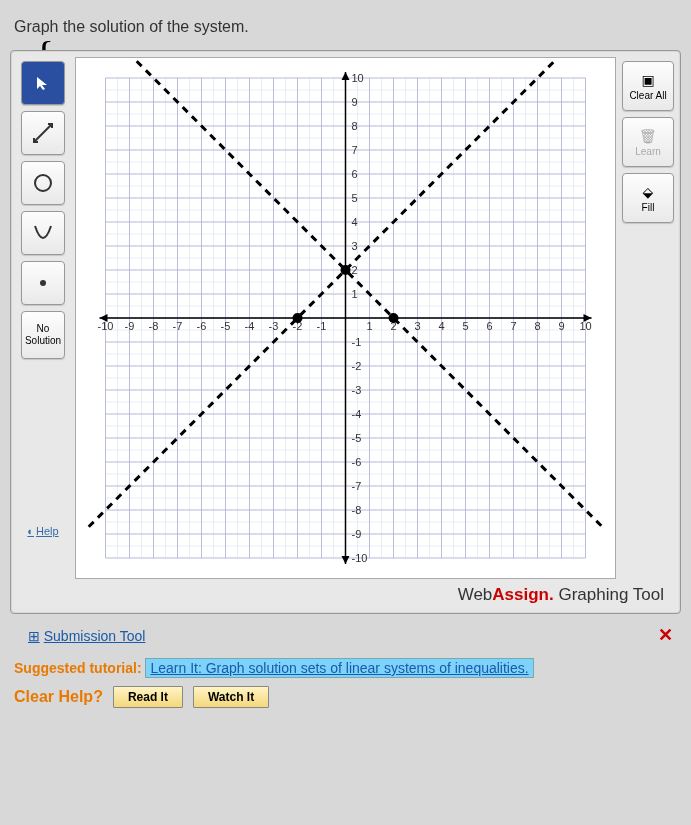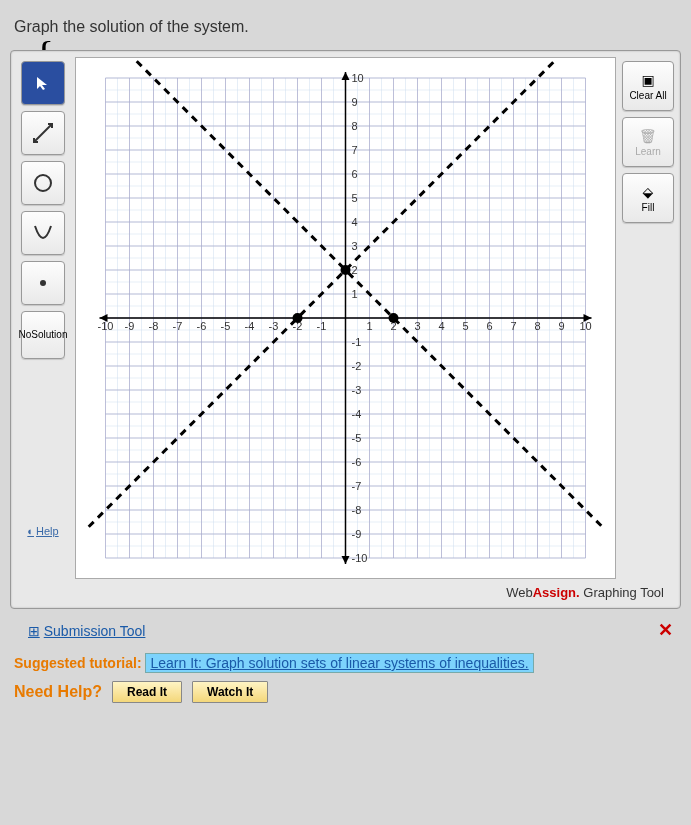--- a/index.html
+++ b/index.html
@@ -63,20 +63,21 @@
     box-shadow: 0 1px 1px rgba(0,0,0,0.15);
   }
   .tool-btn.active {
     background: #2a4ea0;
     color: #fff;
   }
   .tool-btn.ns {
     font-size: 10px;
     text-align: left;
     line-height: 12px;
+    flex-direction: column;
     height: 46px;
   }
   .help-btn {
     margin-top: 160px;
     font-size: 11px;
     color: #3a6aa8;
     text-decoration: underline;
     display: flex;
     align-items: center;
     gap: 2px;
@@ -109,21 +110,21 @@
     justify-content: center;
     font-size: 10px;
     cursor: pointer;
     padding: 3px 0;
     box-shadow: 0 1px 1px rgba(0,0,0,0.15);
     gap: 2px;
   }
   .r-btn.disabled { color: #aaa; cursor: default; }
   .attribution {
     text-align: right;
-    font-size: 13px;
+    font-size: 17px;
     color: #333;
     padding: 6px 10px 2px 0;
   }
   .attribution .wa-red { color: #c00; font-weight: bold; }
   .submission {
     color: #1a5aa8;
     text-decoration: underline;
     font-size: 14px;
     margin: 14px 0 0 18px;
     display: inline-flex;
@@ -431,19 +432,19 @@
   <span>Submission Tool</span>
 </div>
 <span class="close-x">✕</span>
 <div style="clear:both"></div>
 
 <div class="tutorial">
   <span>Suggested tutorial: </span><a href="#">Learn It: Graph solution sets of linear systems of inequalities.</a>
 </div>
 
 <div class="need-help">
-  <span class="need-help-label">Need Help?</span>
+  <span class="need-help-label">Clear Help?</span>
   <button class="help-btn2">Read It</button>
   <button class="help-btn2">Watch It</button>
 </div>
 
 
 
 
 </body></html>

